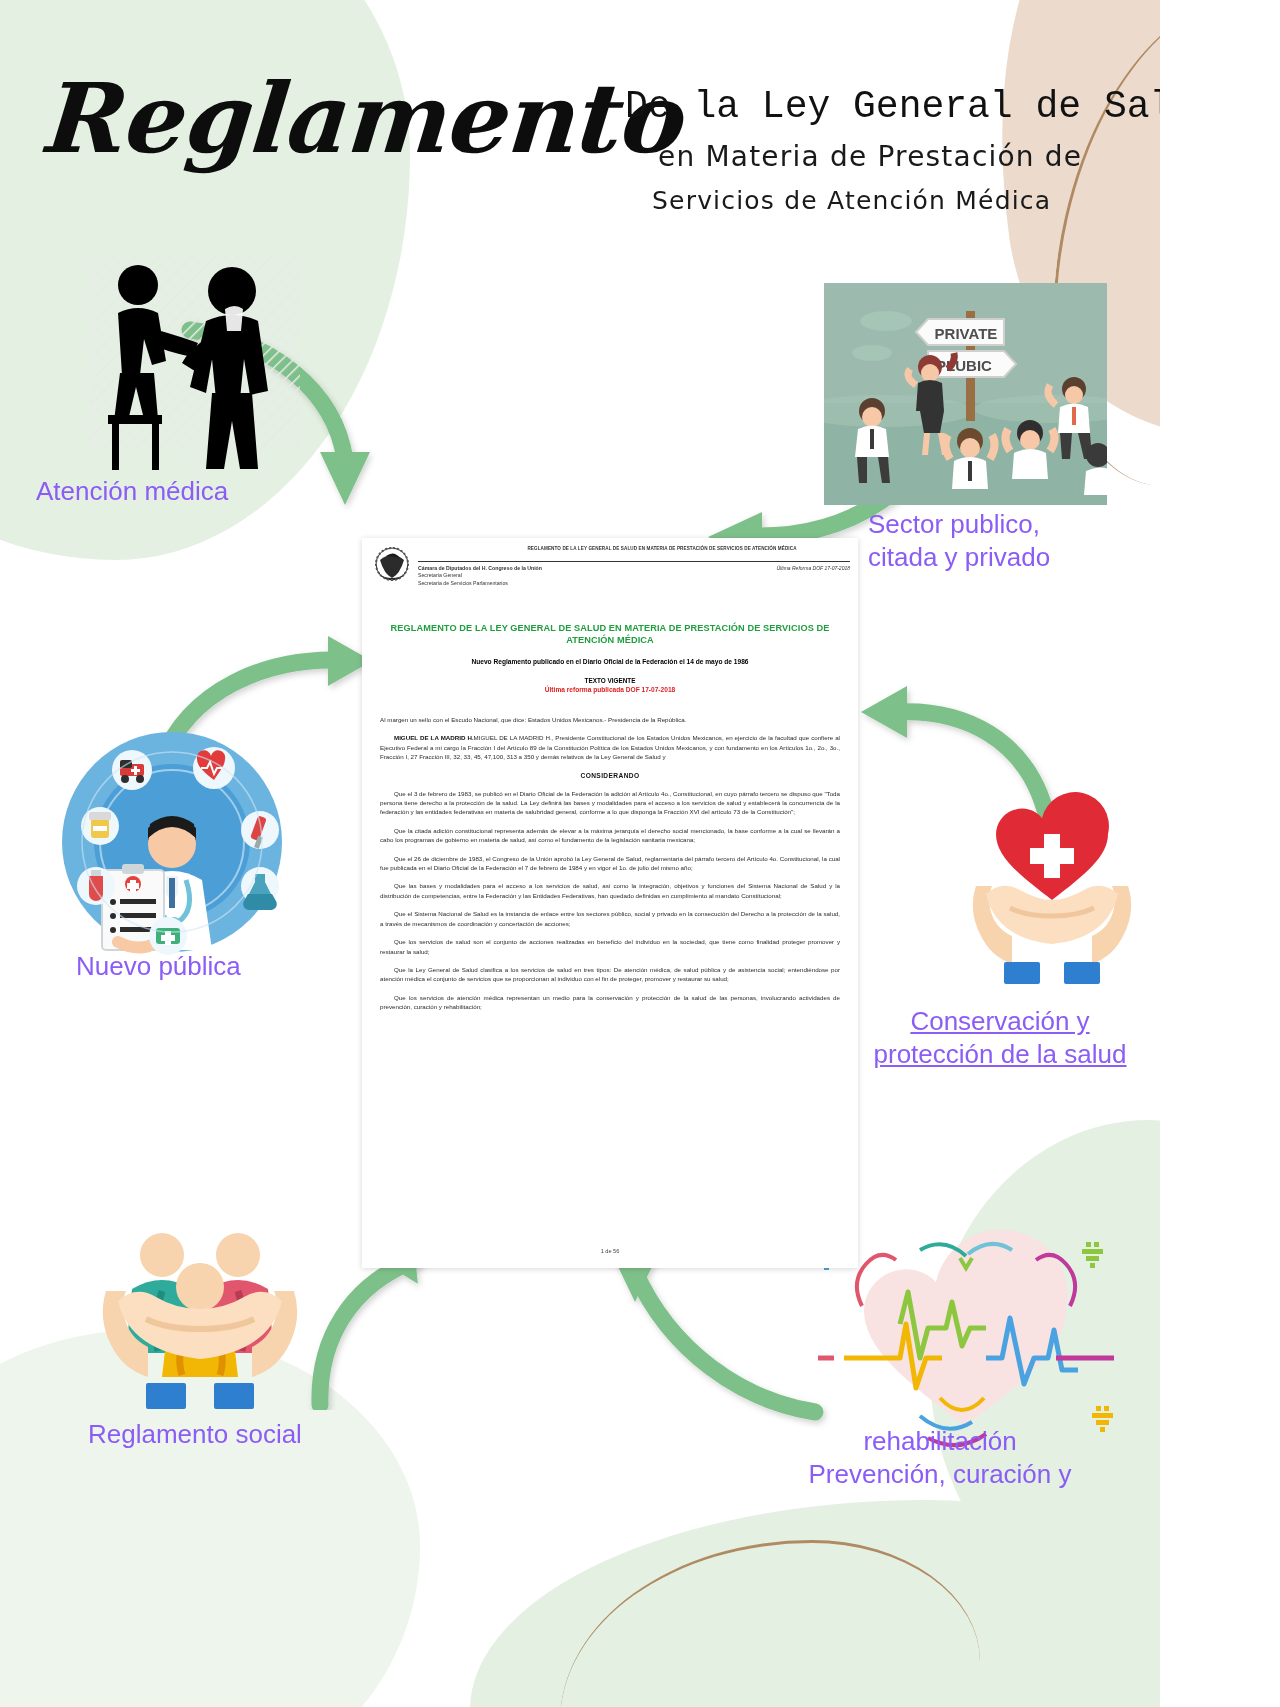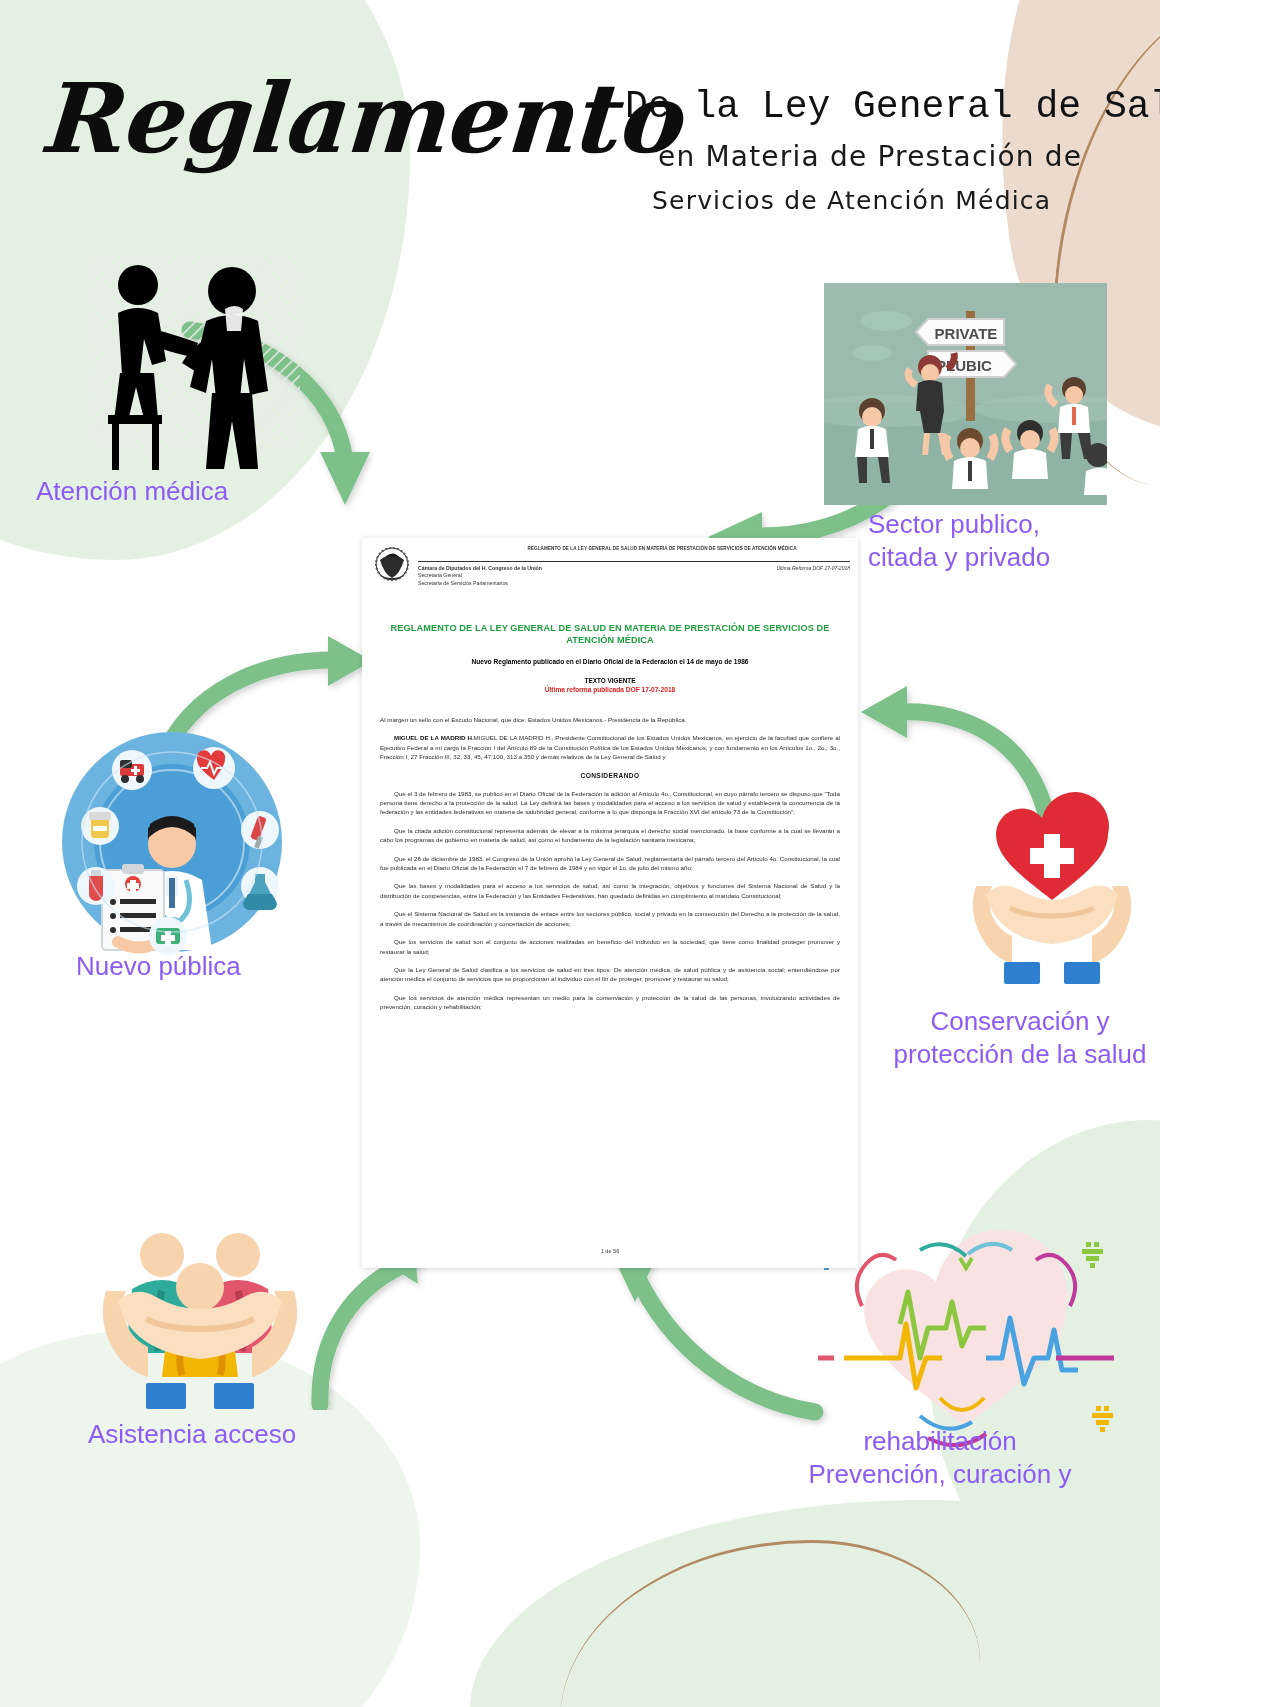--- a/index.html
+++ b/index.html
@@ -392,21 +392,21 @@
       <path d="M100,110 C66,84 44,66 44,44 A26,26 0 0 1 90,28 A26,26 0 0 1 156,44 C156,66 134,84 100,110 Z" fill="#e02b36"></path>
       <path d="M92,44 h16 v14 h14 v16 h-14 v14 h-16 v-14 h-14 v-16 h14 z" fill="#ffffff"></path>
       <path d="M24,96 q-8,24 4,48 q10,22 32,30 l0,-28 q-18,-8 -22,-28 q-2,-14 2,-22 z" fill="#f7d3ae"></path>
       <path d="M176,96 q8,24 -4,48 q-10,22 -32,30 l0,-28 q18,-8 22,-28 q2,-14 -2,-22 z" fill="#f7d3ae"></path>
       <path d="M34,104 q16,-14 34,-4 q18,10 32,10 q14,0 32,-10 q18,-10 34,4 q-10,44 -66,50 q-56,-6 -66,-50 z" fill="#fbdfc0"></path>
       <path d="M58,118 q16,8 42,8 q26,0 42,-8" stroke="#f0c79c" stroke-width="5" fill="none"></path>
       <rect x="52" y="172" width="36" height="22" rx="2" fill="#2f7fd1"></rect>
       <rect x="112" y="172" width="36" height="22" rx="2" fill="#2f7fd1"></rect>
     </svg>
   </div>
-  <div class="node-label" style="left:880px;top:1005px;width:280px;text-align:center;">
+  <div class="node-label" style="left:860px;top:1005px;width:280px;text-align:center;text-decoration:underline;">
     <div>Conservación y</div>
     <div>protección de la salud</div>
   </div>
 
   <div class="art" style="left:90px;top:1215px;width:220px;height:200px;">
     <svg width="220" height="200" viewBox="0 0 220 200">
 
       <circle cx="72" cy="40" r="22" fill="#f7d3ae"></circle>
       <path d="M42,74 q30,-18 60,0 l6,64 -72,0 z" fill="#2fab9b"></path>
       <path d="M72,76 q-10,30 -4,60" stroke="#1f8d80" stroke-width="7" fill="none"></path>
@@ -421,21 +421,21 @@
       <path d="M126,114 q10,28 4,46" stroke="#e09100" stroke-width="7" fill="none"></path>
 
       <path d="M16,76 q-8,26 4,52 q12,26 38,34 l0,-30 q-20,-10 -24,-32 q-2,-16 2,-24 z" fill="#f7d3ae"></path>
       <path d="M204,76 q8,26 -4,52 q-12,26 -38,34 l0,-30 q20,-10 24,-32 q2,-16 -2,-24 z" fill="#f7d3ae"></path>
       <path d="M28,86 q18,-16 38,-4 q20,12 44,12 q24,0 44,-12 q20,-12 38,4 q-12,50 -82,58 q-70,-8 -82,-58 z" fill="#fbdfc0"></path>
       <path d="M56,104 q20,10 54,10 q34,0 54,-10" stroke="#f0c79c" stroke-width="6" fill="none"></path>
       <rect x="56" y="168" width="40" height="26" rx="2" fill="#2f7fd1"></rect>
       <rect x="124" y="168" width="40" height="26" rx="2" fill="#2f7fd1"></rect>
     </svg>
   </div>
-  <div class="node-label" style="left:88px;top:1418px;width:300px;">Asistencia acceso</div>
+  <div class="node-label" style="left:88px;top:1418px;width:300px;">Reglamento social</div>
 
   <div class="art" style="left:800px;top:1230px;width:330px;height:230px;">
     <svg width="330" height="230" viewBox="0 0 330 230">
       <path d="M165,196 C104,150 64,118 64,80 A42,42 0 0 1 136,52 A42,42 0 0 1 266,80 C266,118 226,150 165,196 Z" fill="#f8e2e2"></path>
       <path d="M96,30 q-16,-12 -30,4 q-16,18 -4,42" stroke="#e2566d" stroke-width="4" fill="none"></path>
       <path d="M236,30 q16,-12 30,4 q16,18 4,42" stroke="#c0399b" stroke-width="4" fill="none"></path>
       <path d="M120,20 q24,-14 46,6" stroke="#2fab9b" stroke-width="4" fill="none"></path>
       <path d="M168,24 q22,-18 44,-4" stroke="#6fc2d8" stroke-width="4" fill="none"></path>
       <path d="M160,28 l6,10 l6,-10" stroke="#8dc63f" stroke-width="4" fill="none"></path>
 

